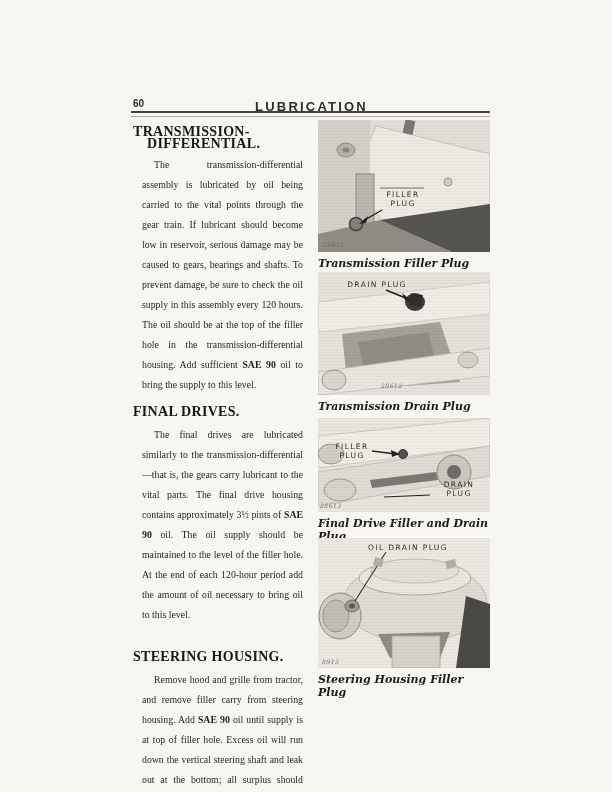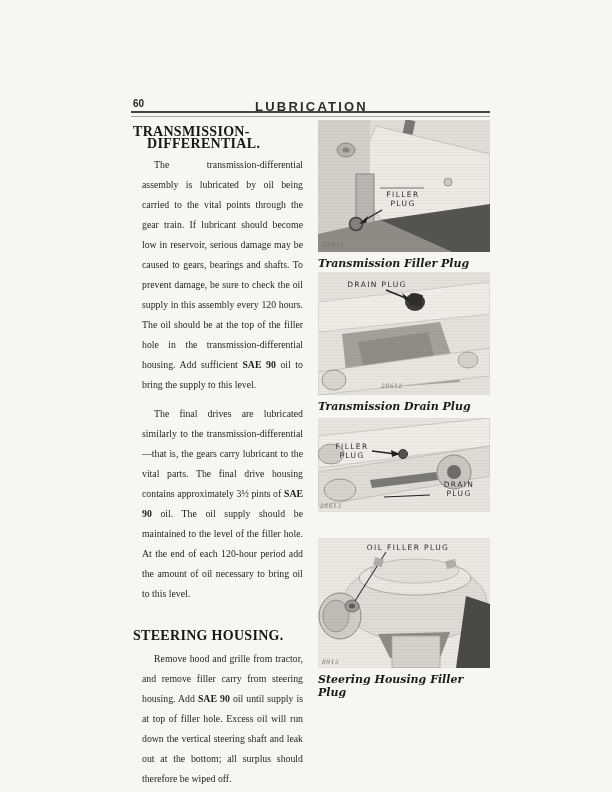--- a/index.html
+++ b/index.html
@@ -93,20 +93,21 @@
   <div class="rule-thin"></div>
 
   <div class="textcol">
 
     <div class="sec-heading mt-h1">
       <div>TRANSMISSION-</div>
       <div class="h2line">DIFFERENTIAL.</div>
     </div>
     <p class="para mt-p1"><span>The transmission-differential assembly is lubricated by oil being carried to the vital points through the gear train. If lubricant should become low in reservoir, serious damage may be caused to gears, bearings and shafts. To prevent damage, be sure to check the oil supply in this assembly every 120 hours. The oil should be at the top of the filler hole in the transmission-differential housing. Add sufficient </span><span style="font-weight: bold;">SAE 90</span><span> oil to bring the supply to this level.</span></p>
 
+    <div class="sec-heading mt-h2">FINAL DRIVES.</div>
     <p class="para mt-p2"><span>The final drives are lubricated similarly to the transmission-differential—that is, the gears carry lubricant to the vital parts. The final drive housing contains approximately 3½ pints of </span><span style="font-weight: bold;">SAE 90</span><span> oil. The oil supply should be maintained to the level of the filler hole. At the end of each 120-hour period add the amount of oil necessary to bring oil to this level.</span></p>
 
     <div class="sec-heading mt-h3">STEERING HOUSING.</div>
     <p class="para mt-p3"><span>Remove hood and grille from tractor, and remove filler carry from steering housing. Add </span><span style="font-weight: bold;">SAE 90</span><span> oil until supply is at top of filler hole. Excess oil will run down the vertical steering shaft and leak out at the bottom; all surplus should therefore be wiped off.</span></p>
 
   </div>
 
   <figure class="fig" style="top:120px;">
     <div class="photo" style="height:132px;">
       <svg width="172" height="132" viewBox="0 0 172 132">
@@ -171,20 +172,21 @@
         <polygon points="82,36 73,32 74,39" fill="#22211e"></polygon>
         <line x1="112" y1="77" x2="66" y2="79" stroke="#22211e" stroke-width="1.2"></line>
       </svg>
       <div class="grain"></div>
       <div class="plabel" style="left:12px;top:24px;width:44px;">FILLER
 PLUG</div>
       <div class="plabel" style="left:120px;top:62px;width:42px;">DRAIN
 PLUG</div>
       <div class="pnum" style="left:2px;bottom:3px;">28613</div>
     </div>
+    <figcaption class="cap">Final Drive Filler and Drain Plug</figcaption>
   </figure>
 
   <figure class="fig" style="top:538px;">
     <div class="photo" style="height:130px;">
       <svg width="172" height="130" viewBox="0 0 172 130">
         <rect x="0" y="0" width="172" height="130" fill="#eae8e1"></rect>
         <ellipse cx="97" cy="64" rx="72" ry="40" fill="#dedcd5" stroke="#b7b5ae" stroke-width="0.8"></ellipse>
         <ellipse cx="97" cy="40" rx="56" ry="17" fill="#e9e7e0" stroke="#aaa8a1" stroke-width="1"></ellipse>
         <ellipse cx="97" cy="33" rx="44" ry="12" fill="#e2e0d9" stroke="#b7b5ae" stroke-width="0.8"></ellipse>
         <ellipse cx="22" cy="78" rx="21" ry="23" fill="#cfcdc6" stroke="#8c8a83" stroke-width="1"></ellipse>
@@ -192,19 +194,19 @@
         <polygon points="148,58 172,66 172,130 138,130" fill="#4b4943"></polygon>
         <polygon points="60,96 132,94 122,120 72,120" fill="#8e8c84"></polygon>
         <rect x="74" y="98" width="48" height="32" fill="#d4d2cb" stroke="#a5a39b" stroke-width="0.8"></rect>
         <ellipse cx="34" cy="68" rx="7" ry="6" fill="#9e9c94" stroke="#6f6d67"></ellipse>
         <ellipse cx="34" cy="68" rx="3" ry="2.5" fill="#5c5a54"></ellipse>
         <line x1="68" y1="14" x2="37" y2="63" stroke="#33322e" stroke-width="1.1"></line>
         <rect x="128" y="22" width="10" height="8" fill="#b0aea7" transform="rotate(-14 133 26)"></rect>
         <rect x="56" y="20" width="9" height="8" fill="#b0aea7" transform="rotate(16 60 24)"></rect>
       </svg>
       <div class="grain"></div>
-      <div class="plabel" style="left:38px;top:5px;width:104px;">OIL FILLER PLUG</div>
+      <div class="plabel" style="left:38px;top:5px;width:104px;">OIL DRAIN PLUG</div>
       <div class="pnum" style="left:4px;bottom:3px;">8915</div>
     </div>
     <figcaption class="cap">Steering Housing Filler Plug</figcaption>
   </figure>
 
 </div>
 
 </body></html>

